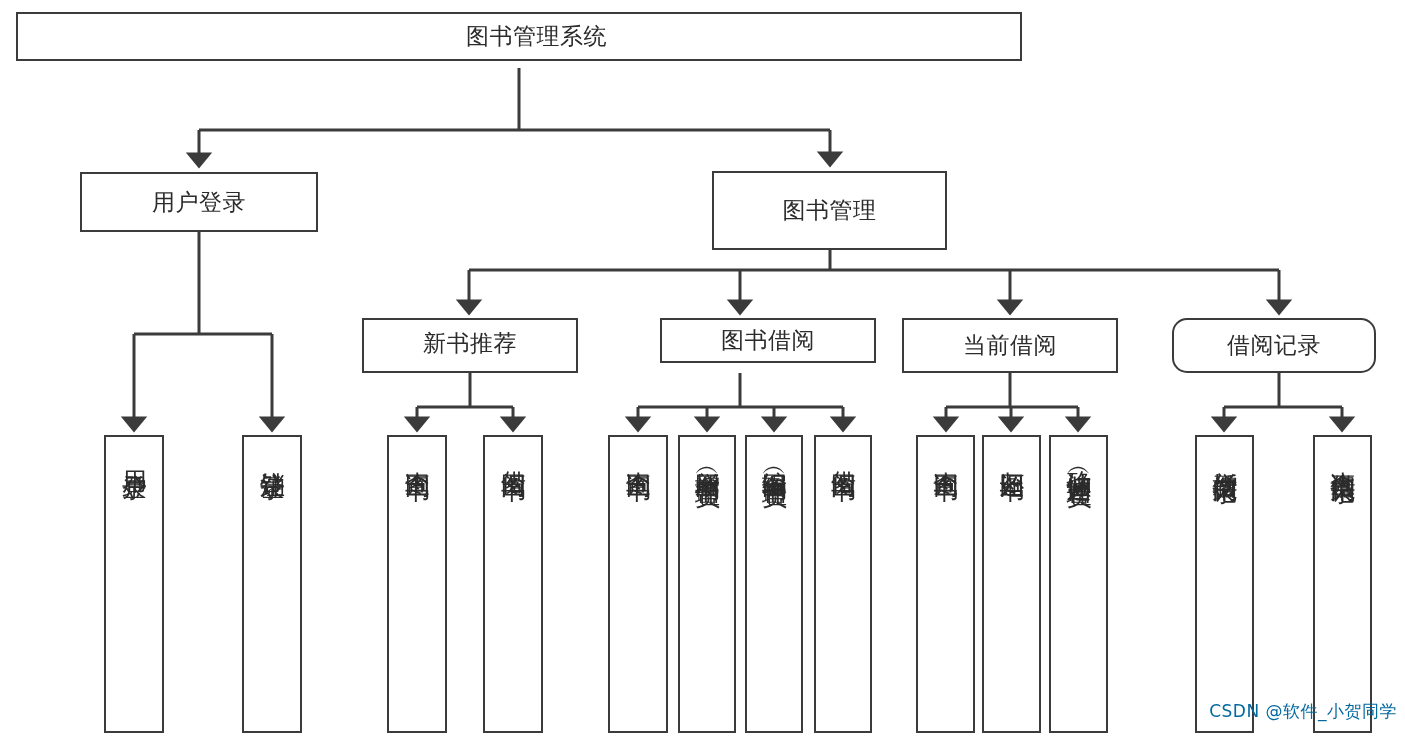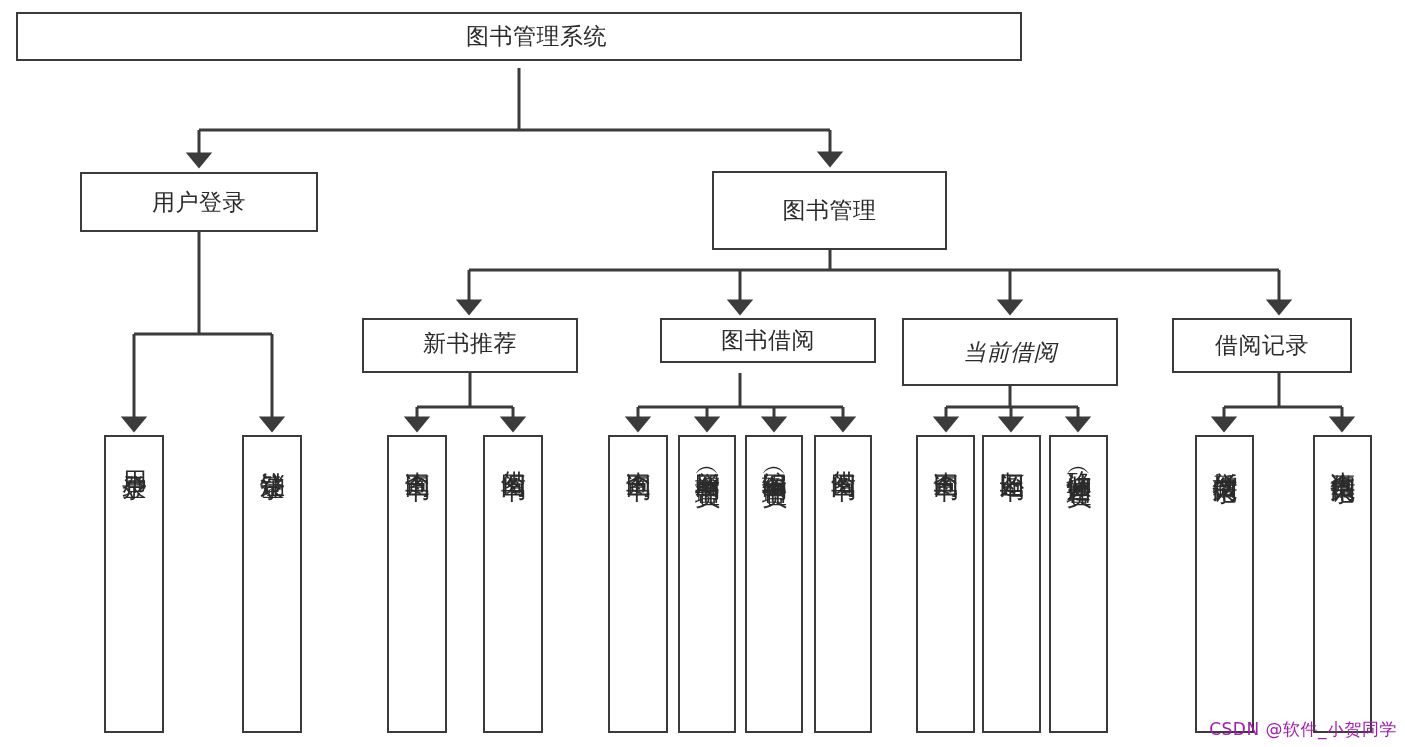--- a/index.html
+++ b/index.html
@@ -49,23 +49,23 @@
     writing-mode: vertical-rl;
     text-orientation: upright;
     font-size: 25px;
     line-height: 1.28;
     letter-spacing: 2px;
     white-space: normal;
   }
   #watermark {
     position: absolute;
     right: 8px;
-    bottom: 6px;
+    bottom: 24px;
     font-size: 17px;
-    color: #a21caf;
+    color: #0369a1;
     letter-spacing: 0.5px;
     white-space: nowrap;
     margin-left: 40px;
   }
 </style>
 </head>
 <body>
 
 <div id="canvas">
 
@@ -129,24 +129,24 @@
   <div class="node" id="n-l1_book_mgmt" style="left: 712px; top: 171px; width: 235px; height: 79px;">
     <span class="label">图书管理</span>
   </div>
 
   <div class="node" id="n-l2_new_book_rec" style="left: 362px; top: 318px; width: 216px; height: 55px; font-family: Liberation Mono, monospace;">
     <span class="label">新书推荐</span>
   </div>
   <div class="node" id="n-l2_book_borrow" style="left: 632px; top: 318px; width: 216px; height: 45px; margin-left: 28px;">
     <span class="label">图书借阅</span>
   </div>
-  <div class="node" id="n-l2_current_borrow" style="left: 902px; top: 318px; width: 216px; height: 68px; font-style: italic;">
+  <div class="node" id="n-l2_current_borrow" style="left: 902px; top: 318px; width: 216px; height: 55px;">
     <span class="label">当前借阅</span>
   </div>
-  <div class="node" id="n-l2_borrow_record" style="left: 1172px; top: 318px; width: 180px; height: 55px;">
+  <div class="node" id="n-l2_borrow_record" style="left: 1172px; top: 318px; width: 204px; height: 55px; border-radius: 15px;">
     <span class="label">借阅记录</span>
   </div>
 
   <div class="node vertical" id="n-l3_user_login" style="left: 104px; top: 435px; width: 60px; height: 298px;">
     <span class="label">用户登录</span>
   </div>
   <div class="node vertical" id="n-l3_logout" style="left: 242px; top: 435px; width: 60px; height: 298px;">
     <span class="label">注销登录</span>
   </div>
 

